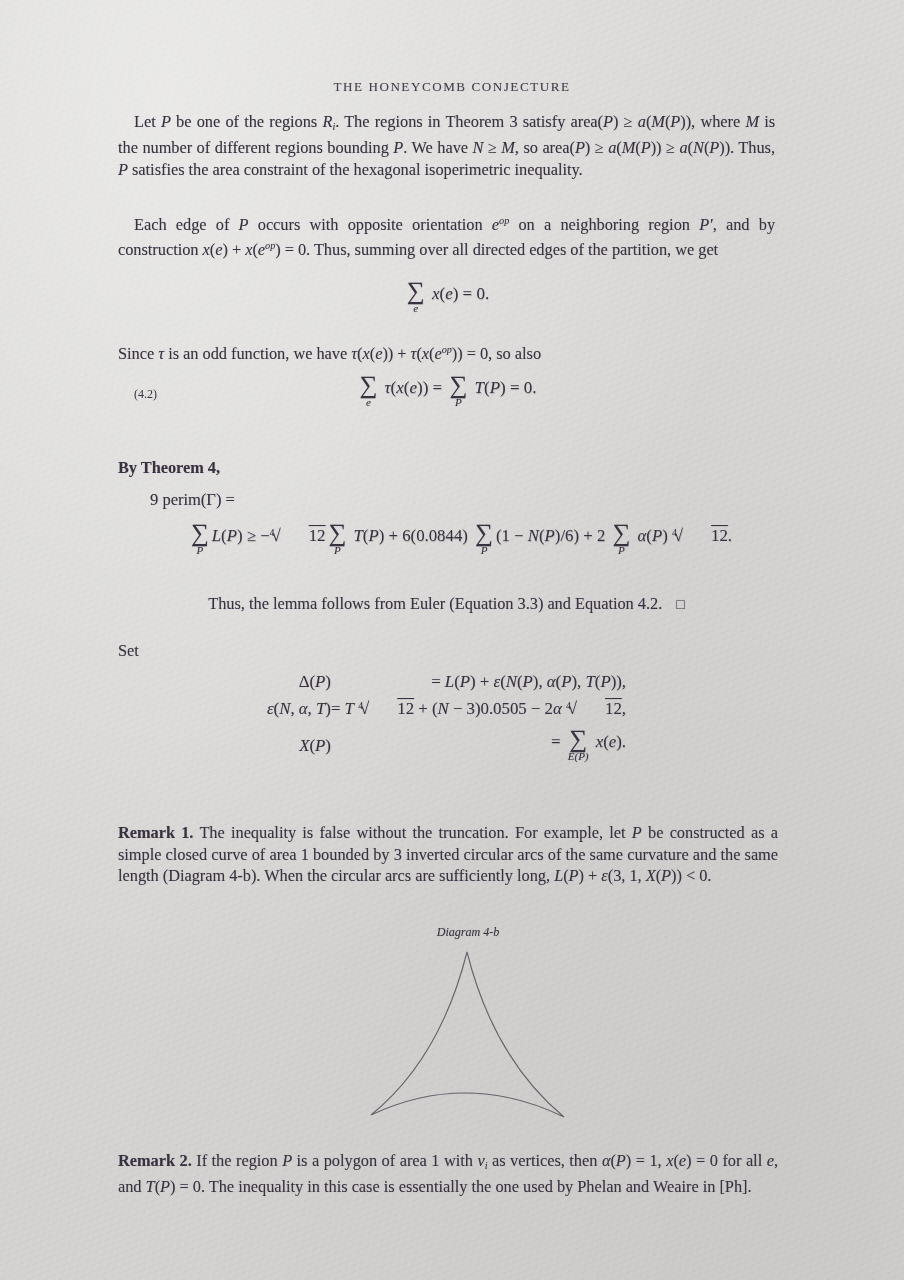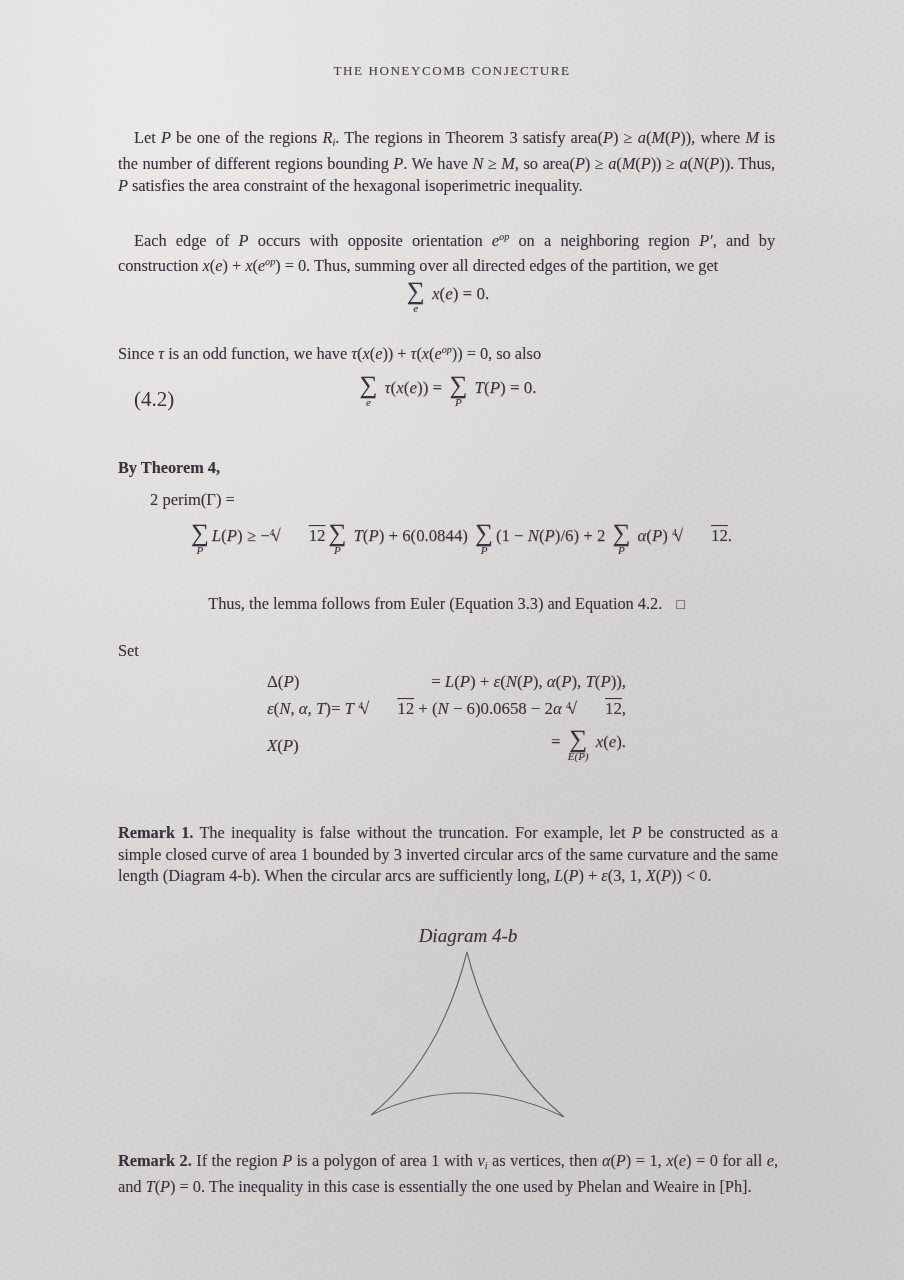--- a/index.html
+++ b/index.html
@@ -15,54 +15,55 @@
       repeating-linear-gradient(-23deg, rgba(90,88,92,0.035) 0 1px, rgba(0,0,0,0) 1px 6px),
       linear-gradient(180deg,#d9d8d6 0%, #d6d5d3 55%, #d3d2d0 100%);
     overflow:hidden;
   }
   .blk{position:absolute;}
   .body-text{
     font-size:16.3px;line-height:21.6px;
     text-align:justify;
     text-shadow:0.3px 0.3px 0.7px rgba(58,49,64,0.30);
   }
-  .indent{text-indent:16px;margin-top:16px;}
+  .indent{text-indent:16px;}
   .header{
     width:904px;text-align:center;
     font-size:13px;letter-spacing:1.6px;
     color:#473f4c;
     text-shadow:0.3px 0.3px 0.7px rgba(58,49,64,0.30);
+    margin-top:16px;
   }
   .eq{
     font-size:17px;line-height:1;
     text-shadow:0.3px 0.3px 0.7px rgba(58,49,64,0.30);
     white-space:nowrap;
   }
   .center{text-align:center;}
   .i{font-style:italic;}
   .b{font-weight:bold;}
   .sup{vertical-align:0.55em;font-size:0.62em;}
   .sub{vertical-align:-0.25em;font-size:0.62em;}
   .ovl{text-decoration:overline;margin-left:28px;}
   .rix{font-size:0.58em;vertical-align:0.55em;margin-right:-3px;}
   .qed{margin-left:14px;font-size:14px;color:#4a4350;}
   .sumstack{
     display:inline-flex;flex-direction:column;align-items:center;
     vertical-align:middle;line-height:1;margin:0 3px;position:relative;top:1px;
   }
   .sumsym{font-size:25px;line-height:0.92;font-style:normal;}
   .sumsub{font-size:11px;font-style:italic;margin-top:1px;}
-  .eqtag{position:absolute;left:16px;top:15px;font-size:21px;}
+  .eqtag{position:absolute;left:16px;top:15px;font-size:12px;}
   .defs-grid{
     display:grid;grid-template-columns:auto auto;justify-content:center;
     row-gap:7px;column-gap:0;
   }
-  .defs-lhs{font-family:Liberation Serif, serif;}
+  .defs-lhs{text-align:right;font-family:Liberation Serif, serif;}
   .defs-rhs{text-align:right;}
-  .caption{font-style:italic;font-size:19px;text-shadow:0.3px 0.3px 0.7px rgba(58,49,64,0.30);}
+  .caption{font-style:italic;font-size:12px;text-shadow:0.3px 0.3px 0.7px rgba(58,49,64,0.30);}
   svg.diagram{display:block;}
 </style>
 </head>
 <body>
 
 <div class="page">
 
   <div class="blk header" style="top:63px;left:0;">THE HONEYCOMB CONJECTURE</div>
 
   <div class="blk body-text indent" style="top:111px;left:118px;width:657px;"><span>Let </span><span class="i">P</span><span> be one of the regions </span><span class="i">R</span><span class="sub i">i</span><span>.  The regions in Theorem 3 satisfy area(</span><span class="i">P</span><span>) ≥ </span><span class="i">a</span><span>(</span><span class="i">M</span><span>(</span><span class="i">P</span><span>)), where </span><span class="i">M</span><span> is the number of different regions bounding </span><span class="i">P</span><span>. We have </span><span class="i">N</span><span> ≥ </span><span class="i">M</span><span>, so area(</span><span class="i">P</span><span>) ≥ </span><span class="i">a</span><span>(</span><span class="i">M</span><span>(</span><span class="i">P</span><span>)) ≥ </span><span class="i">a</span><span>(</span><span class="i">N</span><span>(</span><span class="i">P</span><span>)).  Thus, </span><span class="i">P</span><span> satisfies the area constraint of the hexagonal isoperimetric inequality.</span></div>
@@ -82,21 +83,21 @@
           <span class="sumsym">∑</span>
           <span class="sumsub">e</span>
         </span><span> </span><span class="i">τ</span><span>(</span><span class="i">x</span><span>(</span><span class="i">e</span><span>)) = </span><span class="sumstack">
           <span class="sumsym">∑</span>
           <span class="sumsub">P</span>
         </span><span> </span><span class="i">T</span><span>(</span><span class="i">P</span><span>) = 0.</span></div>
   </div>
 
   <div class="blk body-text" style="top:457px;left:118px;width:400px;text-align:left;font-weight:bold;">By Theorem 4,</div>
 
-  <div class="blk eq" style="top:492px;left:150px;font-size:16.5px;"><span>2 perim(Γ) =</span></div>
+  <div class="blk eq" style="top:492px;left:150px;font-size:16.5px;"><span>9 perim(Γ) =</span></div>
 
   <div class="blk eq center" style="top:520px;left:100px;width:720px;font-size:16.8px;"><span class="sumstack">
         <span class="sumsym">∑</span>
         <span class="sumsub">P</span>
       </span><span class="i">L</span><span>(</span><span class="i">P</span><span>) ≥ −</span><span class="rix">4</span><span>√</span><span class="ovl">12</span><span class="sumstack">
         <span class="sumsym">∑</span>
         <span class="sumsub">P</span>
       </span><span> </span><span class="i">T</span><span>(</span><span class="i">P</span><span>) + 6(0.0844) </span><span class="sumstack">
         <span class="sumsym">∑</span>
         <span class="sumsub">P</span>
@@ -107,21 +108,21 @@
 
   <div class="blk body-text" style="top:593px;left:118px;width:657px;text-align:center;"><span>Thus, the lemma follows from Euler (Equation 3.3) and Equation 4.2.</span><span class="qed">□</span></div>
 
   <div class="blk body-text" style="top:640px;left:118px;width:200px;text-align:left;">Set</div>
 
   <div class="blk" style="top:672px;left:118px;width:657px;">
     <div class="defs-grid eq" style="font-size:16.8px;line-height:1.2;">
       <div class="defs-lhs"><span>Δ(</span><span class="i">P</span><span>) </span></div>
       <div class="defs-rhs"><span>= </span><span class="i">L</span><span>(</span><span class="i">P</span><span>) + </span><span class="i">ε</span><span>(</span><span class="i">N</span><span>(</span><span class="i">P</span><span>), </span><span class="i">α</span><span>(</span><span class="i">P</span><span>), </span><span class="i">T</span><span>(</span><span class="i">P</span><span>)),</span></div>
       <div class="defs-lhs"><span class="i">ε</span><span>(</span><span class="i">N</span><span>, </span><span class="i">α</span><span>, </span><span class="i">T</span><span>) </span></div>
-      <div class="defs-rhs"><span>= </span><span class="i">T</span><span> </span><span class="rix">4</span><span>√</span><span class="ovl">12</span><span> + (</span><span class="i">N</span><span> − 6)0.0658 − 2</span><span class="i">α</span><span> </span><span class="rix">4</span><span>√</span><span class="ovl">12</span><span>,</span></div>
+      <div class="defs-rhs"><span>= </span><span class="i">T</span><span> </span><span class="rix">4</span><span>√</span><span class="ovl">12</span><span> + (</span><span class="i">N</span><span> − 3)0.0505 − 2</span><span class="i">α</span><span> </span><span class="rix">4</span><span>√</span><span class="ovl">12</span><span>,</span></div>
       <div class="defs-lhs" style="padding-top:10px;"><span class="i">X</span><span>(</span><span class="i">P</span><span>) </span></div>
       <div class="defs-rhs"><span>= </span><span class="sumstack">
             <span class="sumsym">∑</span>
             <span class="sumsub">E(P)</span>
           </span><span> </span><span class="i">x</span><span>(</span><span class="i">e</span><span>).</span></div>
     </div>
   </div>
 
   <div class="blk body-text" style="top:822px;left:118px;width:660px;"><span class="b">Remark 1.</span><span><span> The inequality is false without the truncation.  For example, let </span><span class="i">P</span><span> be constructed as a simple closed curve of area 1 bounded by 3 inverted circular arcs of the same curvature and the same length (Diagram 4-b).  When the circular arcs are sufficiently long, </span><span class="i">L</span><span>(</span><span class="i">P</span><span>) + </span><span class="i">ε</span><span>(3, 1, </span><span class="i">X</span><span>(</span><span class="i">P</span><span>)) &lt; 0.</span></span></div>
 

